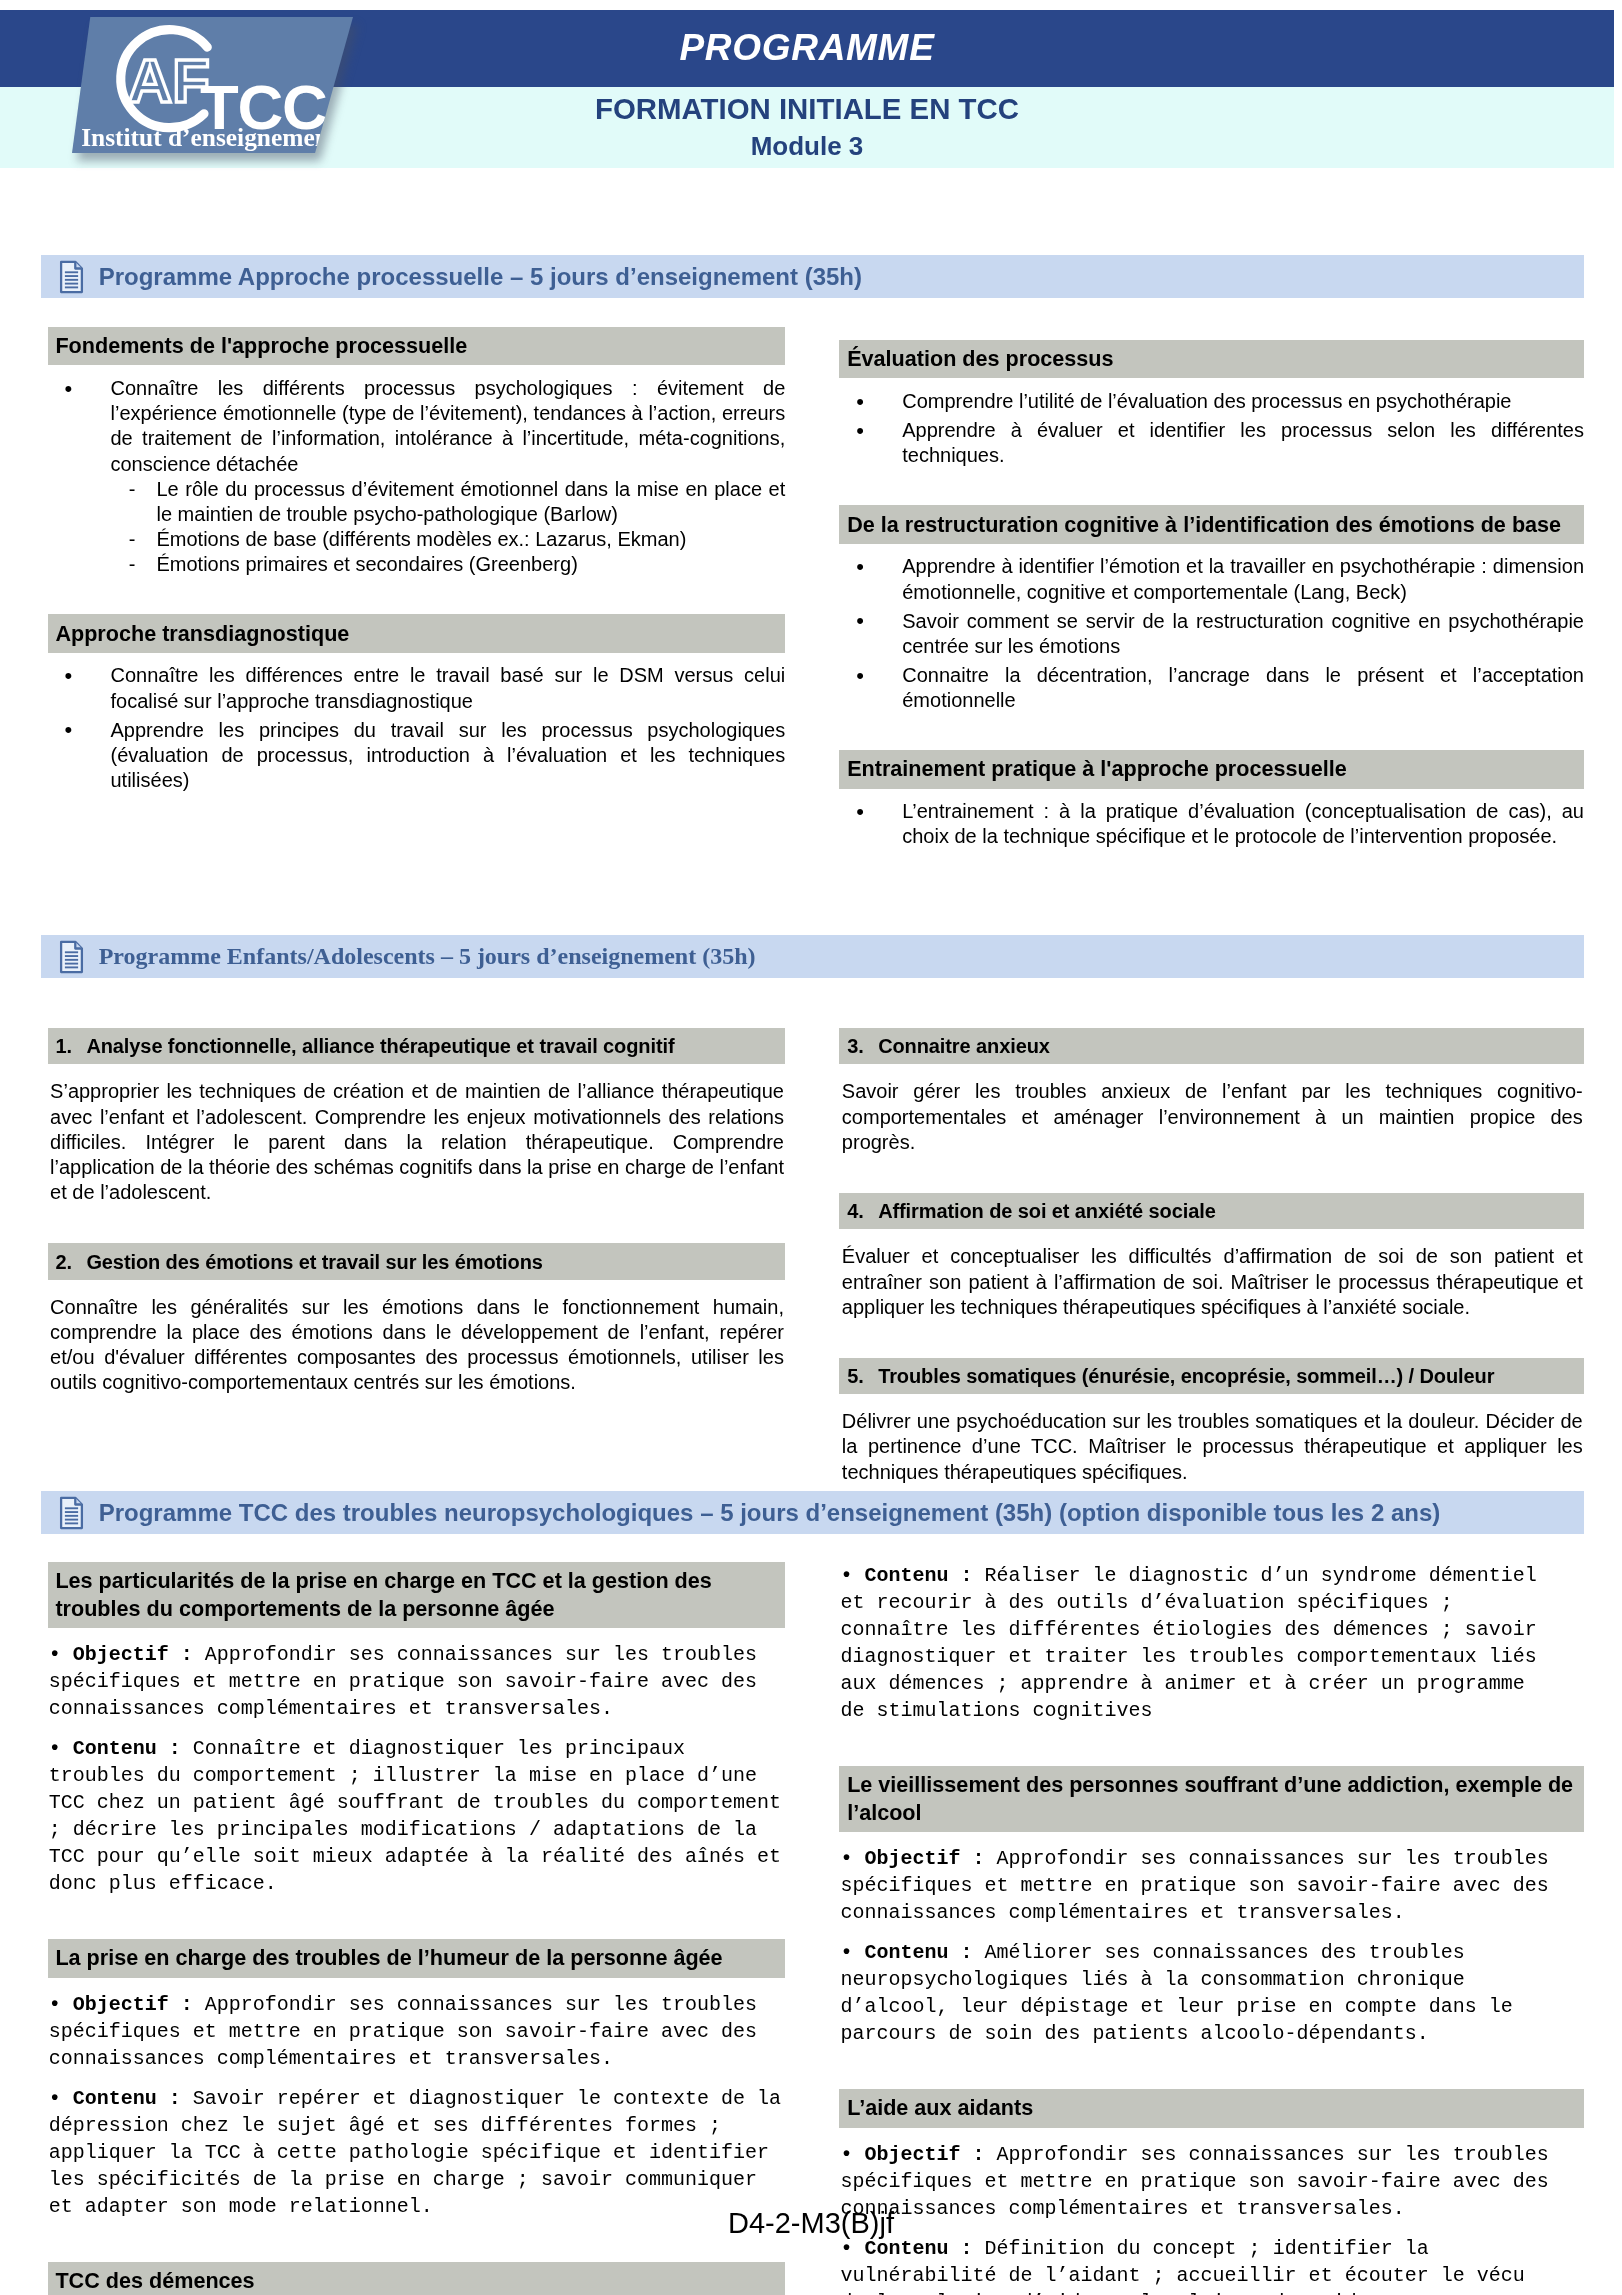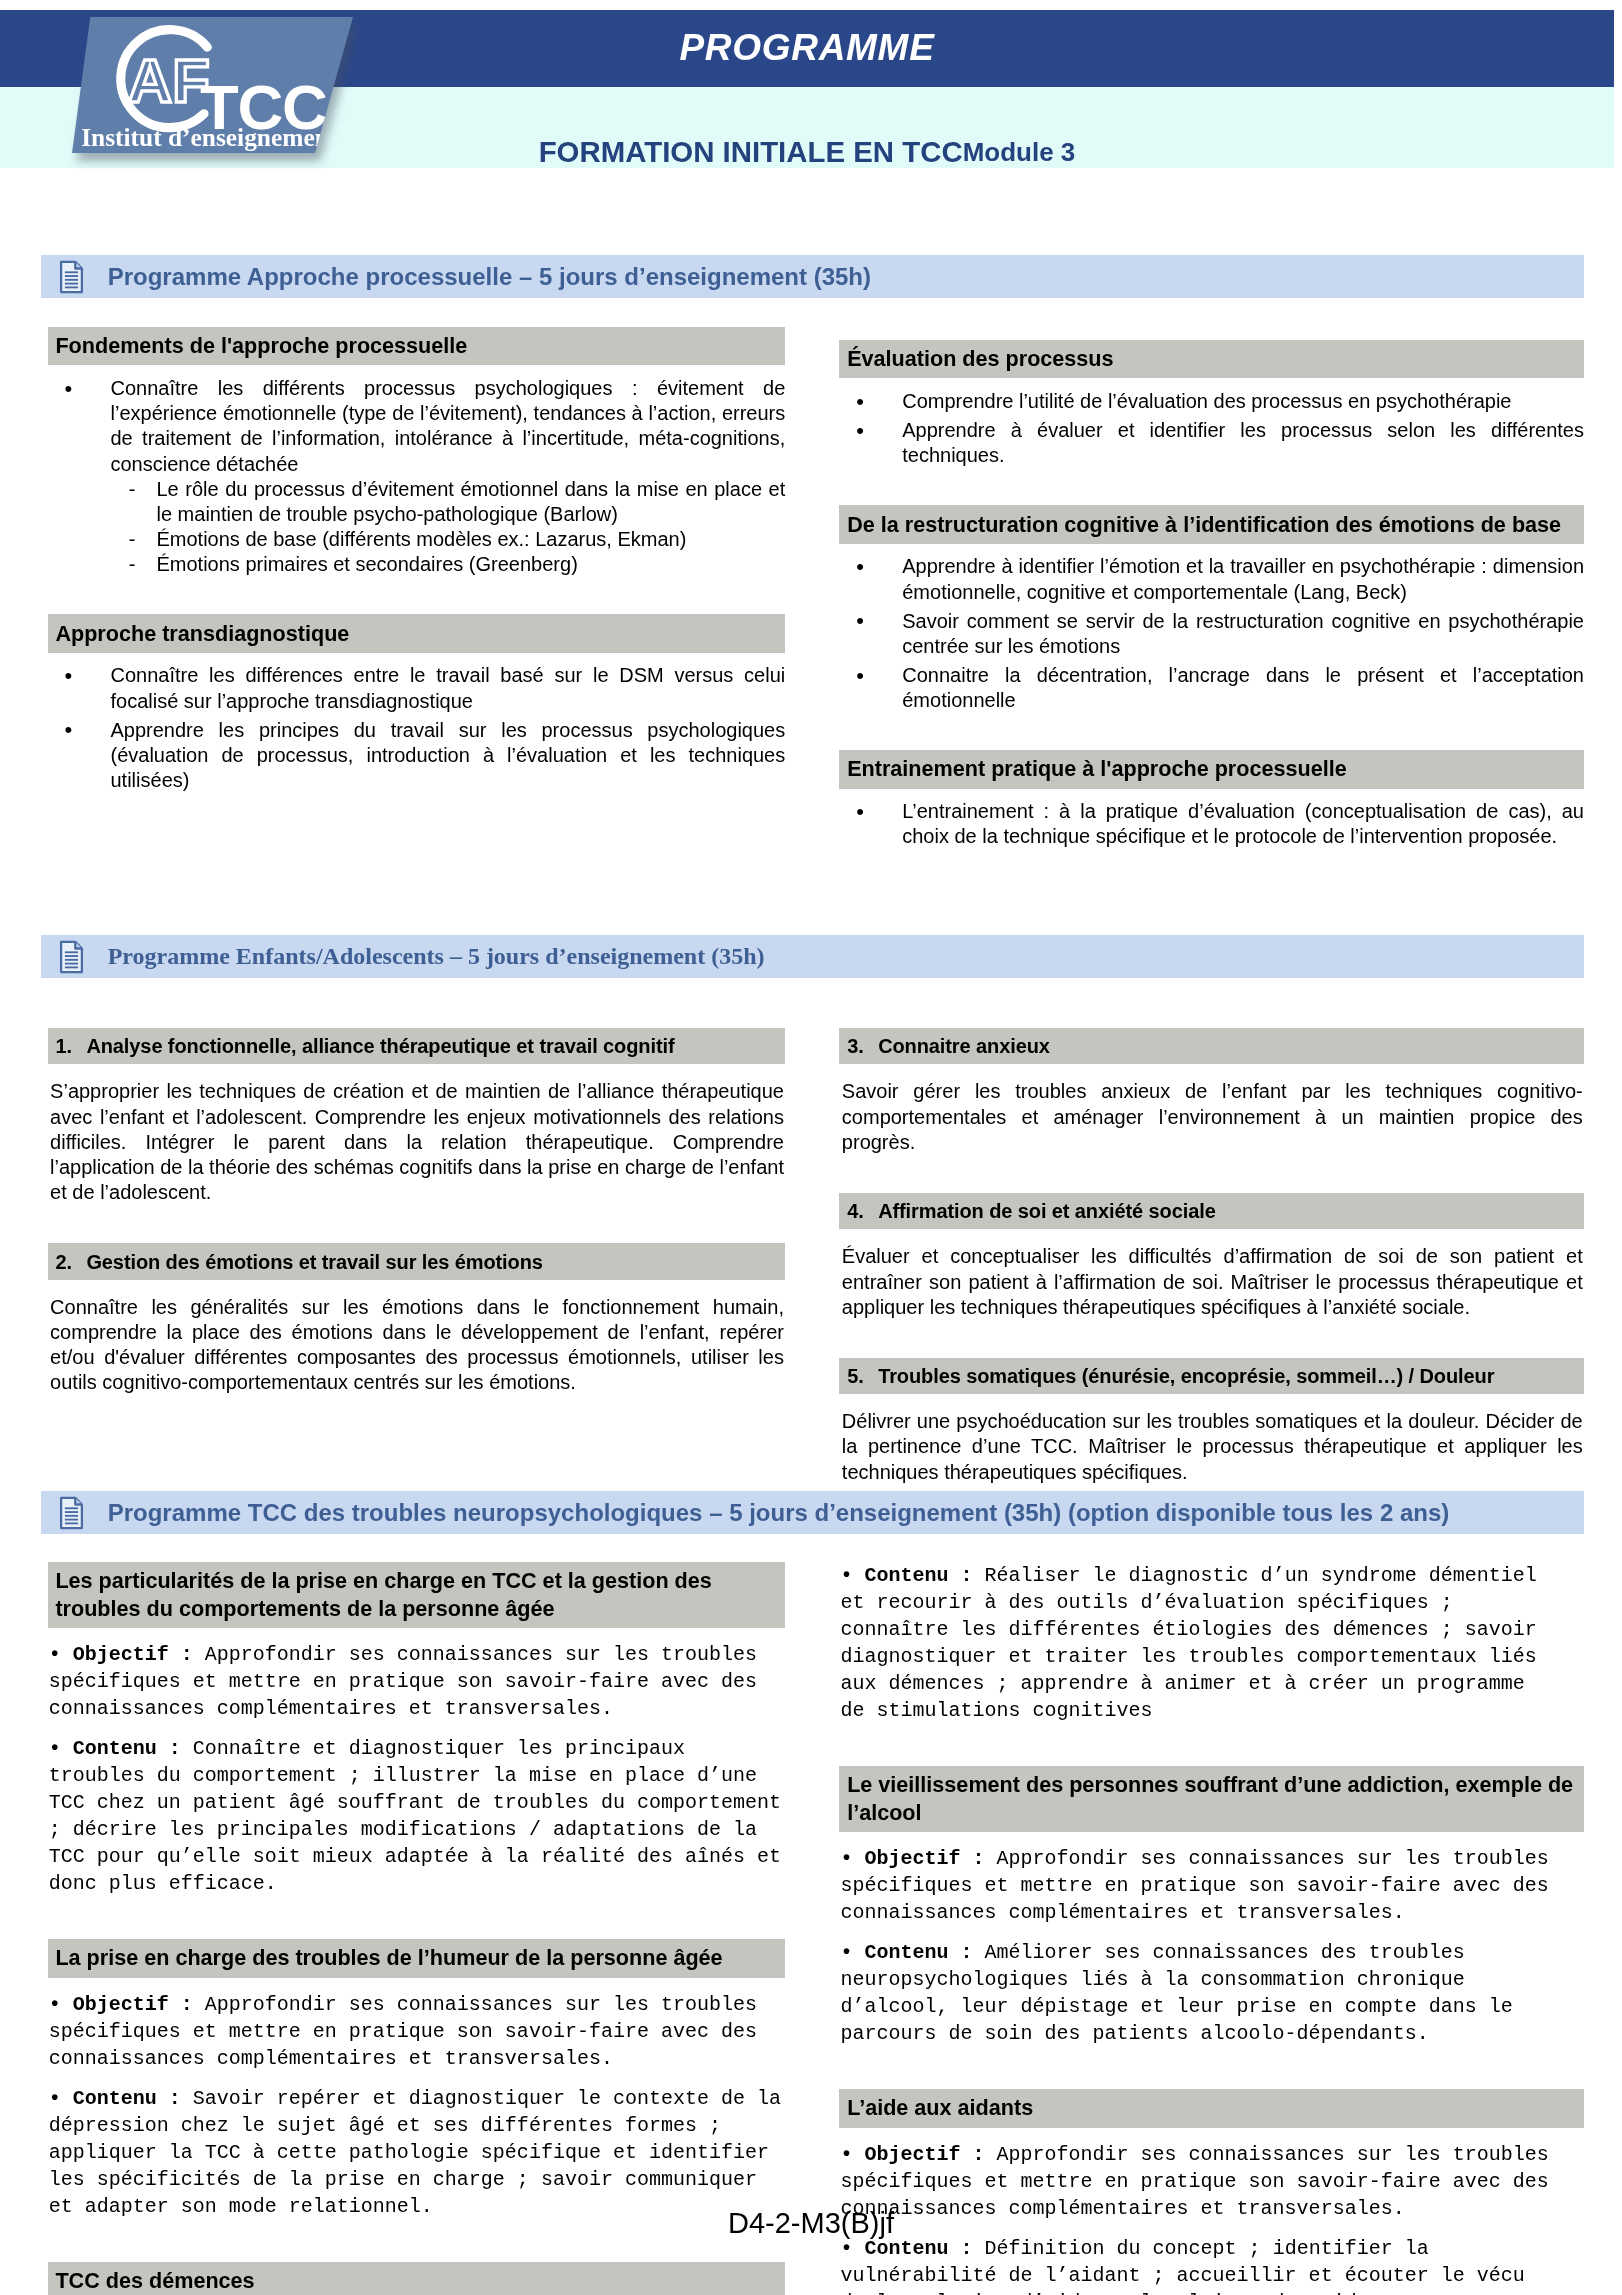--- a/index.html
+++ b/index.html
@@ -18,40 +18,40 @@
     font-family:"Liberation Sans", sans-serif;
   }
   
   .bar-dark{
     position:absolute;top:9.8px;left:0;width:1614px;height:77px;
     background:var(--header_blue);display:flex;align-items:center;justify-content:center;
   }
   .page-title{color:#fff;font-weight:bold;font-size:37px;letter-spacing:0.7px;font-style:italic;}
   .bar-cyan{
     position:absolute;top:87px;left:0;width:1614px;height:81px;
-    background:var(--cyan_band);display:flex;flex-direction:row;align-items:flex-end;justify-content:center;
+    background:var(--cyan_band);display:flex;flex-direction:column;align-items:center;justify-content:center;
     color:var(--title_blue);
   }
   .page-subtitle{font-size:29.4px;font-weight:bold;line-height:1.1;}
   .page-module{font-size:26px;font-weight:bold;line-height:1.2;margin-top:5.2px;}
   .logo{
     position:absolute;left:72px;top:17px;width:281px;height:136px;
     filter:drop-shadow(5.9px 8.5px 4.6px rgba(70,80,100,0.45));
   }
   .logo-shape{
     width:100%;height:100%;background:var(--logo_bg);
     clip-path:polygon(6.5% 0, 100% 0, 86.5% 100%, 0 100%);
     position:relative;overflow:hidden;
   }
   .logo-shape svg{position:absolute;inset:0;}
   
   #sections{position:absolute;top:168px;left:41px;width:1543px;}
   .band{
     height:43px;background:var(--section_band_blue);
-    display:flex;align-items:center;gap:22px;padding-left:15.7px;box-sizing:border-box;
+    display:flex;align-items:center;gap:13px;padding-left:15.7px;box-sizing:border-box;
   }
   .s1 .band{margin-top:87px;}
   .s2 .band{margin-top:16px;font-family:Liberation Serif, serif;}
   .s3 .band{margin-top:5.2px;}
   .band-title{font-size:24px;font-weight:bold;color:var(--section_band_text);margin:0;}
   .doc-icon{flex:0 0 auto;display:flex;}
   .cols{display:flex;align-items:flex-start;}
   .s1 .cols{margin-top:29px;min-height:592px;}
   .s2 .cols{margin-top:50px;min-height:458px;}
   .s3 .cols{margin-top:27.5px;min-height:631px;}

